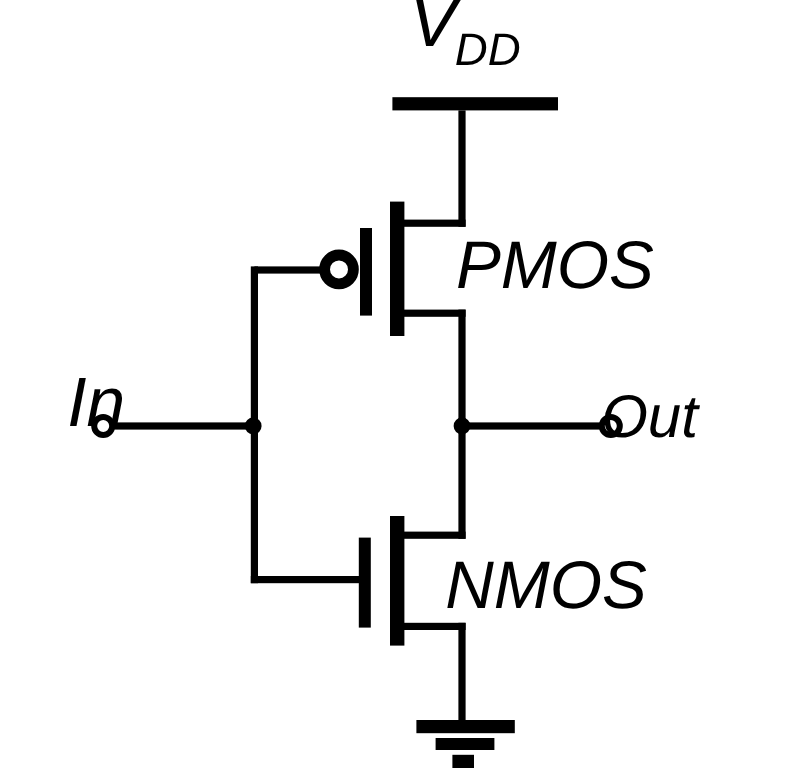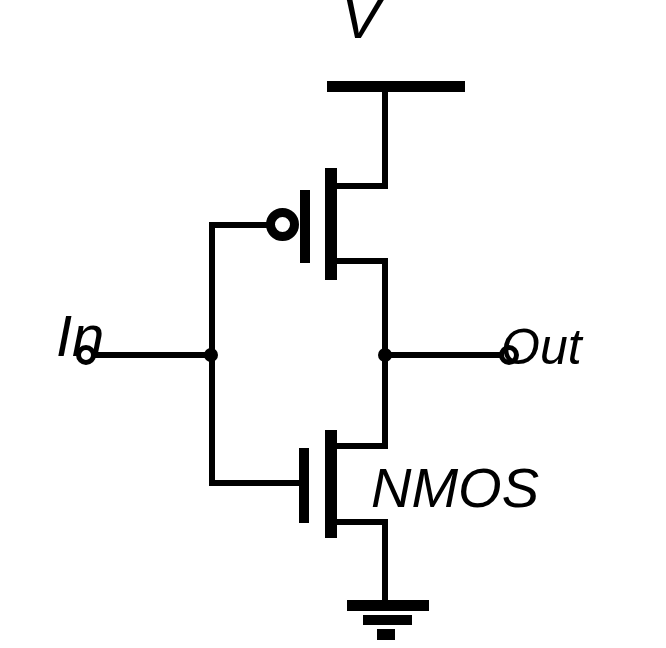--- a/index.html
+++ b/index.html
@@ -17,30 +17,32 @@
   .bubble{position:absolute;box-sizing:border-box;width:33px;height:33px;
           border:9px solid #000;border-radius:50%;background:#fff;}
   .lbl{position:absolute;color:#000;font-style:italic;line-height:1;white-space:nowrap;}
 </style>
 </head>
 <body>
 
 <div id="canvas">
 
   <div class="lbl" style="left:341px;top:-12px;font-size:60px;">V</div>
+  <div class="lbl" style="left:379px;top:23px;font-size:38px;">DD</div>
 
   <div class="wire" style="left:327px;top:81px;width:138px;height:11px;"></div>
   <div class="wire" style="left:382px;top:92px;width:6px;height:97px;"></div>
 
   <div class="wire" style="left:334px;top:183px;width:54px;height:6px;"></div>
   <div class="wire" style="left:334px;top:258px;width:54px;height:6px;"></div>
   <div class="wire" style="left:325px;top:168px;width:12px;height:112px;"></div>
   <div class="wire" style="left:300px;top:190px;width:10px;height:73px;"></div>
   <div class="bubble" style="left:266px;top:208px;"></div>
   <div class="wire" style="left:212px;top:222px;width:55px;height:6px;"></div>
+  <div class="lbl" style="left:380px;top:193px;font-size:56px;">PMOS</div>
 
   <div class="wire" style="left:209px;top:222px;width:6px;height:264px;"></div>
 
   <div class="wire" style="left:209px;top:480px;width:91px;height:6px;"></div>
   <div class="wire" style="left:299px;top:448px;width:10px;height:75px;"></div>
   <div class="wire" style="left:325px;top:430px;width:12px;height:108px;"></div>
   <div class="wire" style="left:334px;top:443px;width:54px;height:6px;"></div>
   <div class="wire" style="left:334px;top:519px;width:54px;height:6px;"></div>
   <div class="lbl" style="left:371px;top:460px;font-size:56px;">NMOS</div>
 

